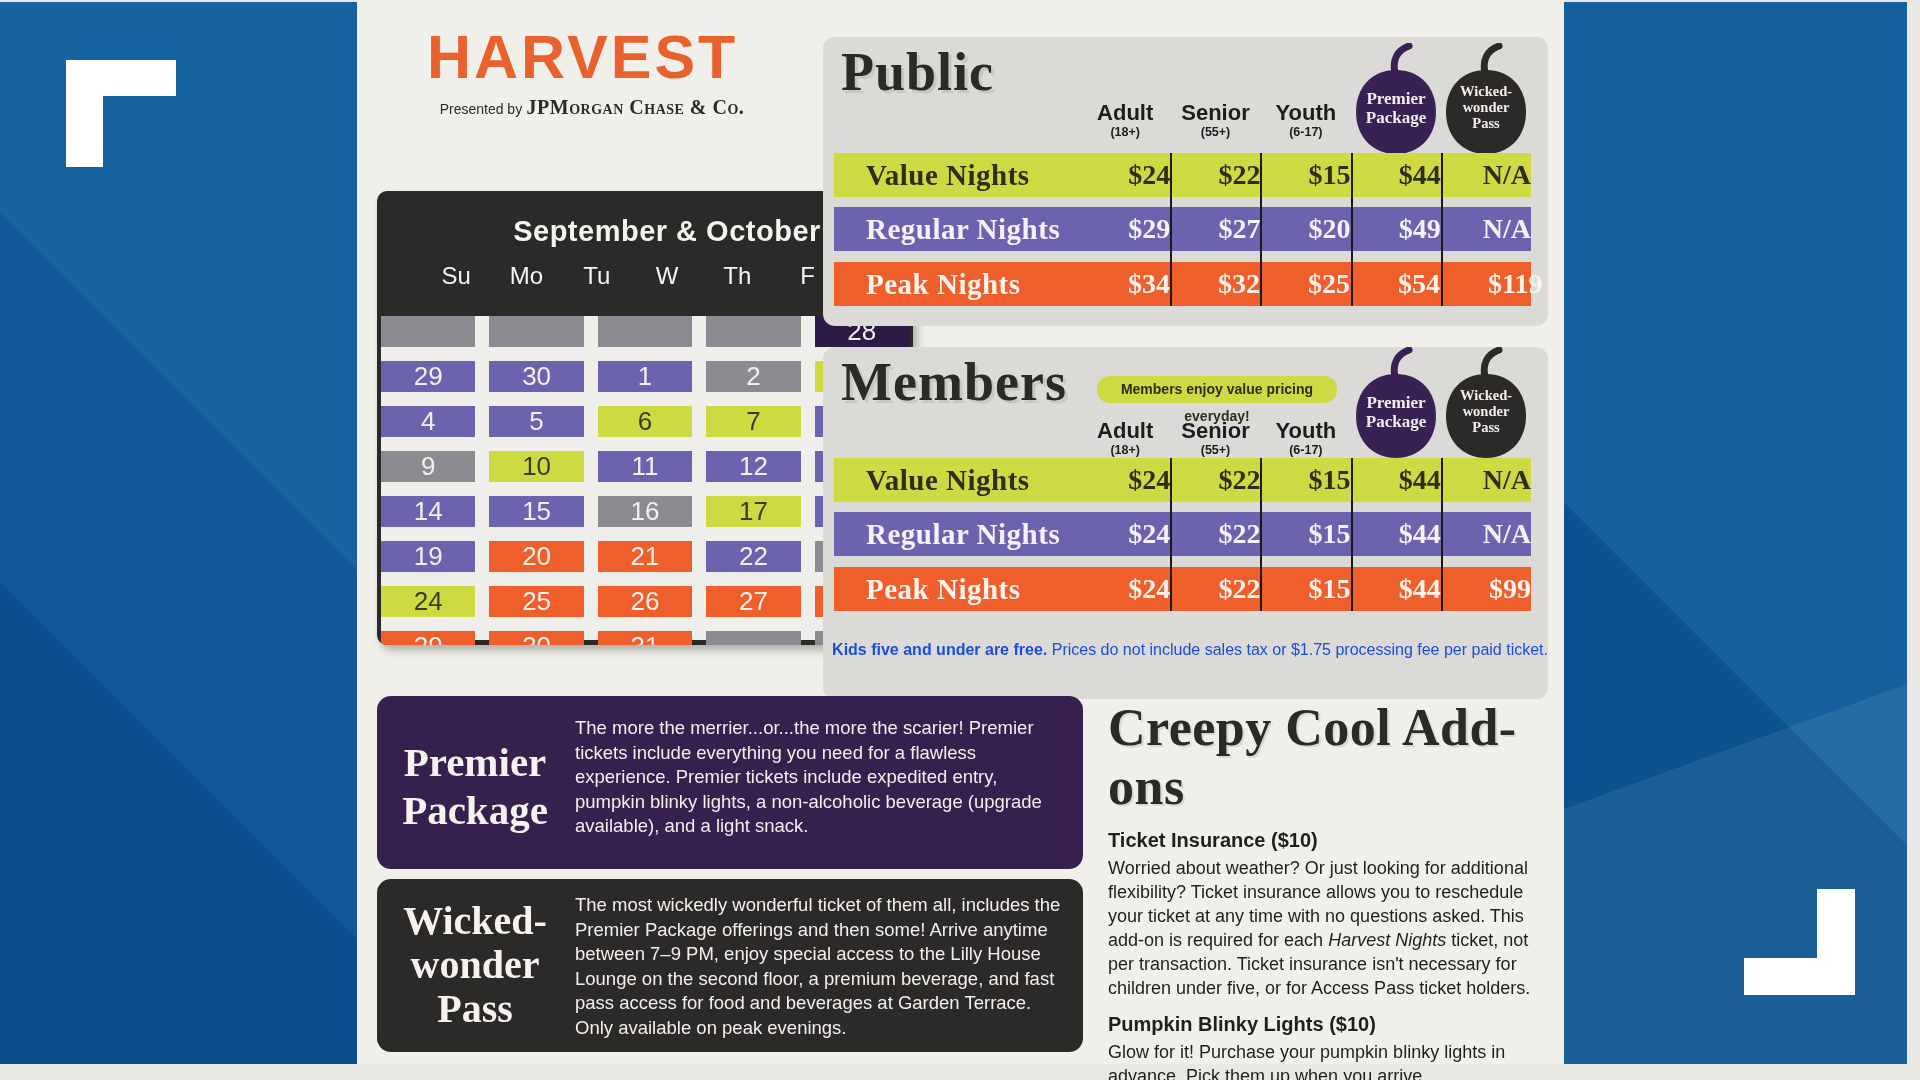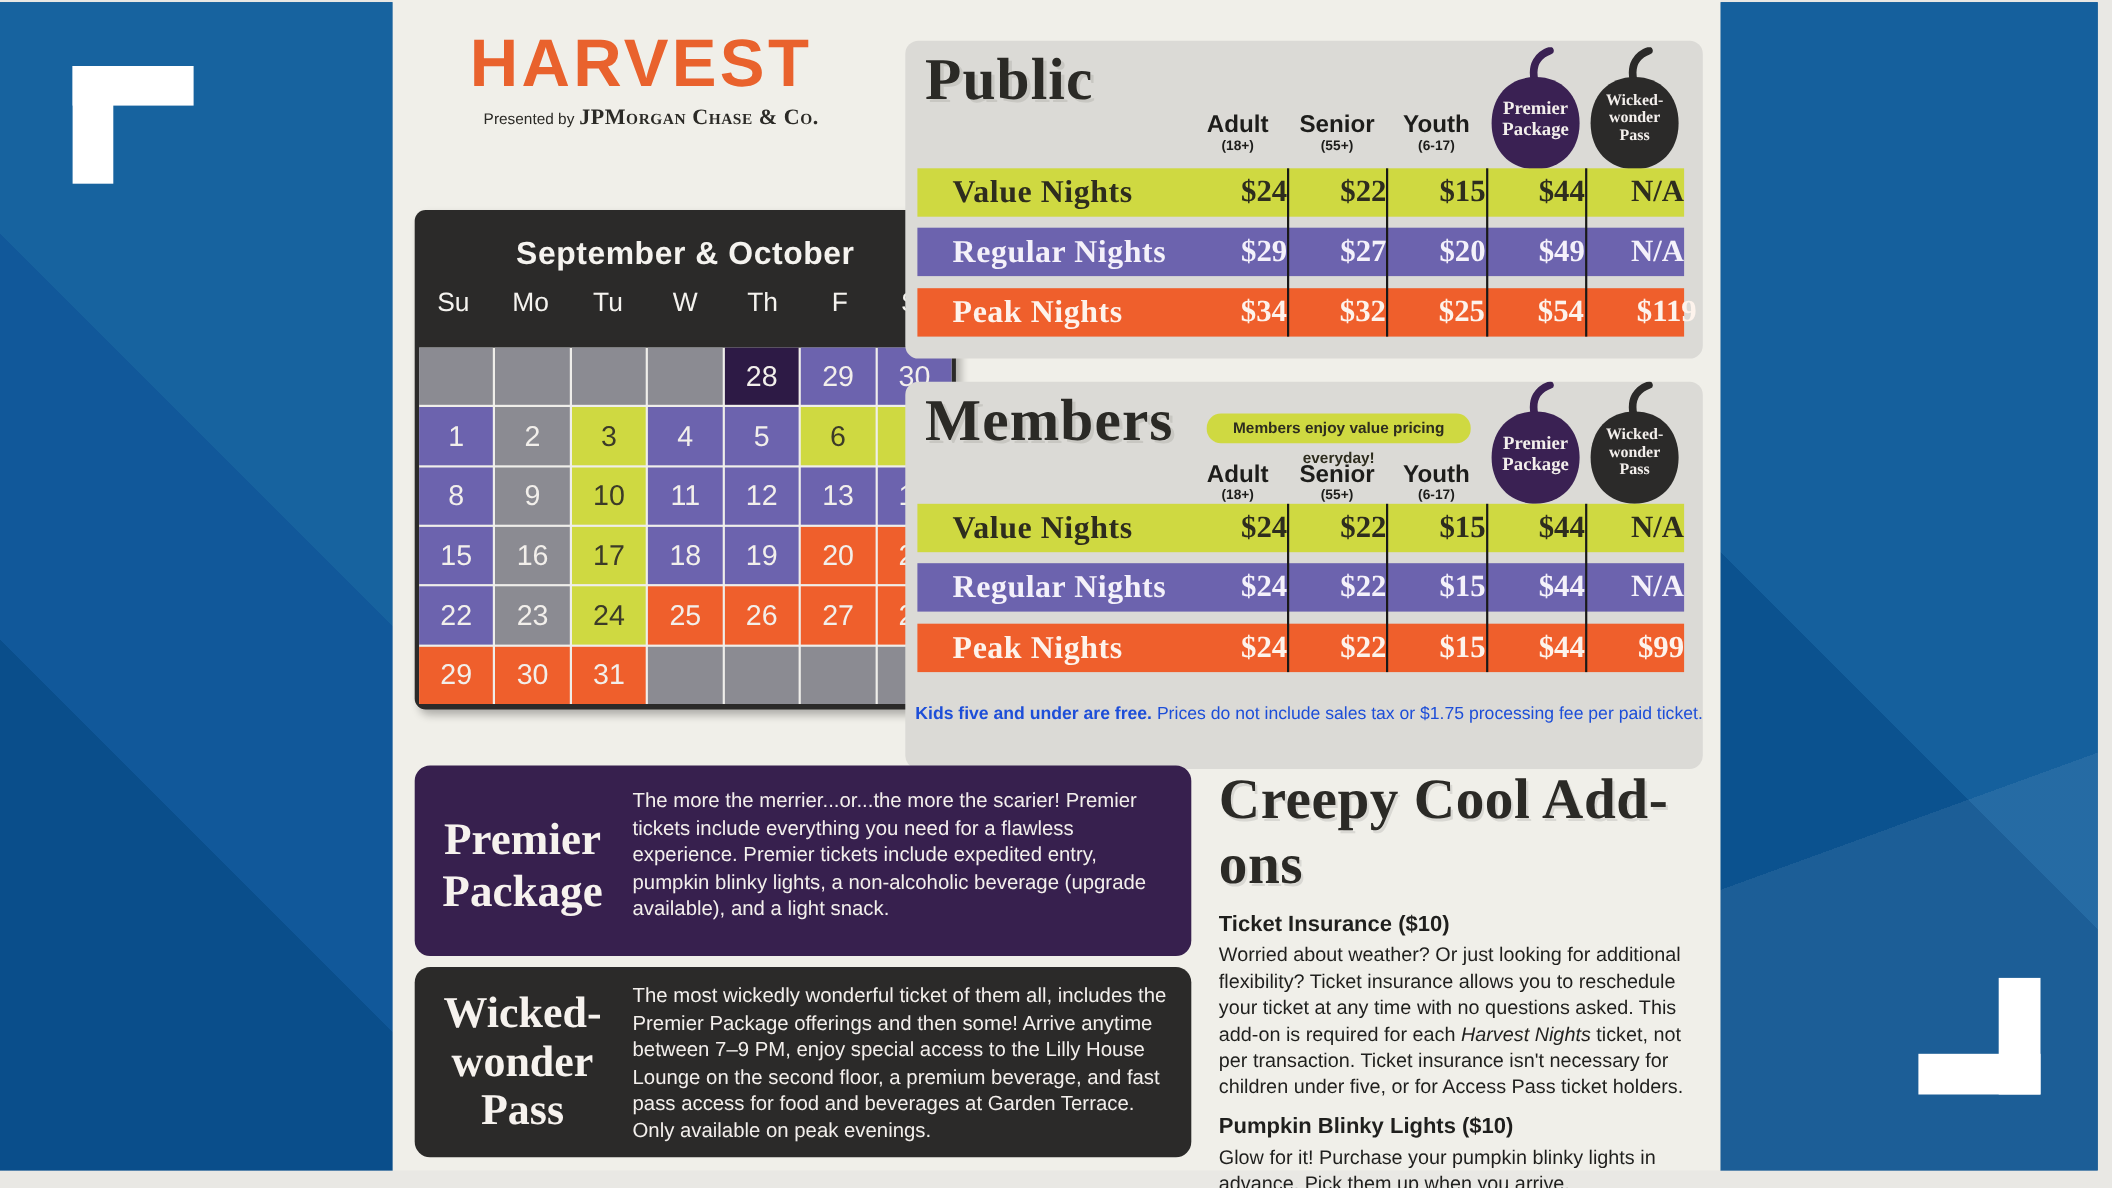--- a/index.html
+++ b/index.html
@@ -33,24 +33,24 @@
 
   
   .logo{position:absolute;left:70px;top:26px;width:330px;}
   .logo-harvest{font-size:61px;font-weight:800;letter-spacing:3px;color:#e9622d;line-height:62px;}
   .logo-nights{text-align:right;font-size:34px;letter-spacing:15px;margin-right:-15px;color:#e9622d;line-height:40px;font-weight:400;}
   .presented{margin-top:8px;text-align:center;color:#2b2a26;white-space:nowrap;}
   .presented-by{font-size:14px;}
   .presenter{font-family:"Liberation Serif", serif;font-size:20px;font-variant:small-caps;letter-spacing:0.5px;font-weight:600;}
 
   
-  .calendar{position:absolute;left:20px;top:191px;width:492px;height:454px;background:#2b2a29;border-radius:10px;overflow:hidden;box-shadow:4px 5px 8px rgba(0,0,0,0.28);}
+  .calendar{position:absolute;left:20px;top:191px;width:492px;height:454px;background:#2b2a29;border-radius:10px;overflow:hidden;box-shadow:4px 5px 8px rgba(0,0,0,0.28);padding-left:44px;}
   .cal-title{padding-top:24px;text-align:center;color:#f5f3ef;font-size:29px;font-weight:700;letter-spacing:0.5px;}
   .cal-days{margin-top:14px;display:grid;grid-template-columns:repeat(7,1fr);text-align:center;color:#f5f3ef;font-size:24px;}
-  .cal-grid{position:absolute;left:4px;right:4px;top:125px;bottom:5px;display:grid;grid-template-columns:repeat(7,1fr);grid-template-rows:repeat(6,1fr);gap:2px;background:#efeeea;}
+  .cal-grid{position:absolute;left:4px;right:4px;top:125px;bottom:5px;display:grid;grid-template-columns:repeat(5,1fr);grid-template-rows:repeat(6,1fr);gap:14px;background:#efeeea;}
   .cal-cell{display:flex;align-items:center;justify-content:center;font-size:26px;color:#f2efeb;background:#8b8b92;}
   .cal-cell[data-type="blank"]{background:#8b8b92;}
   .cal-cell[data-type="closed"]{background:#8b8b92;}
   .cal-cell[data-type="regular"]{background:#6c63ae;}
   .cal-cell[data-type="value"]{background:#cfd941;color:#3c3b28;}
   .cal-cell[data-type="peak"]{background:#ef5f2c;}
   .cal-cell[data-type="special"]{background:#2d1a45;}
 
   
   .panel{position:absolute;left:466px;width:725px;background:#dbdad6;border-radius:12px;}

